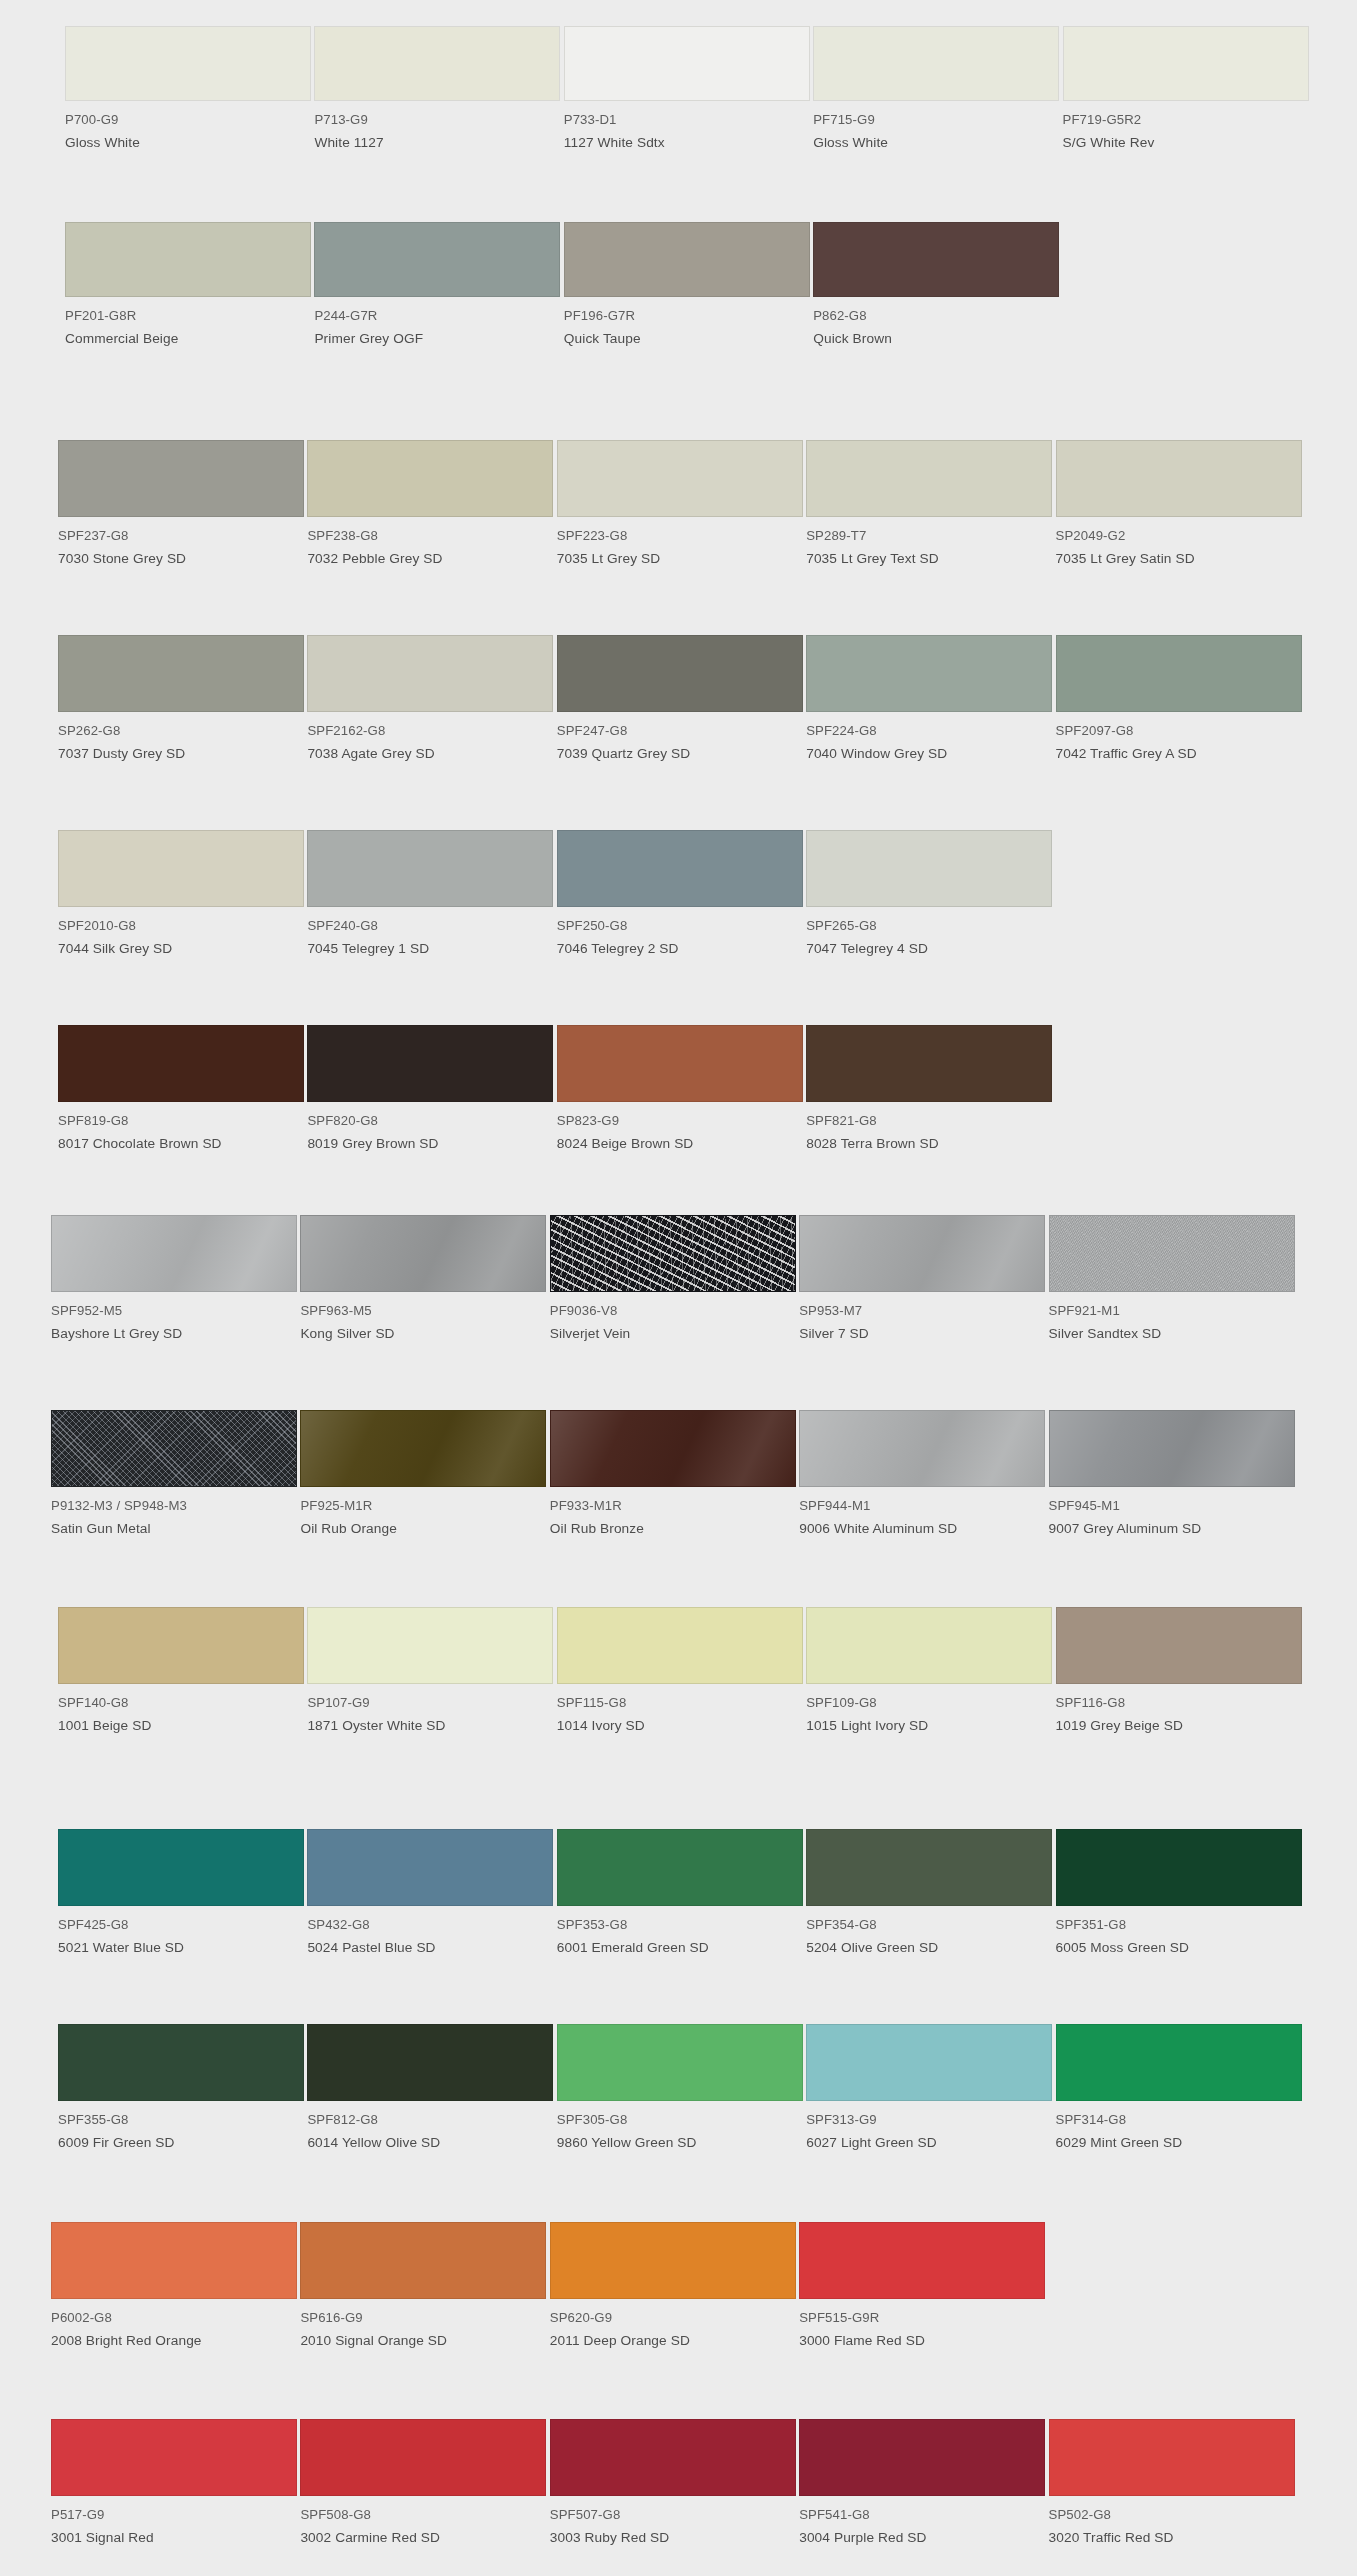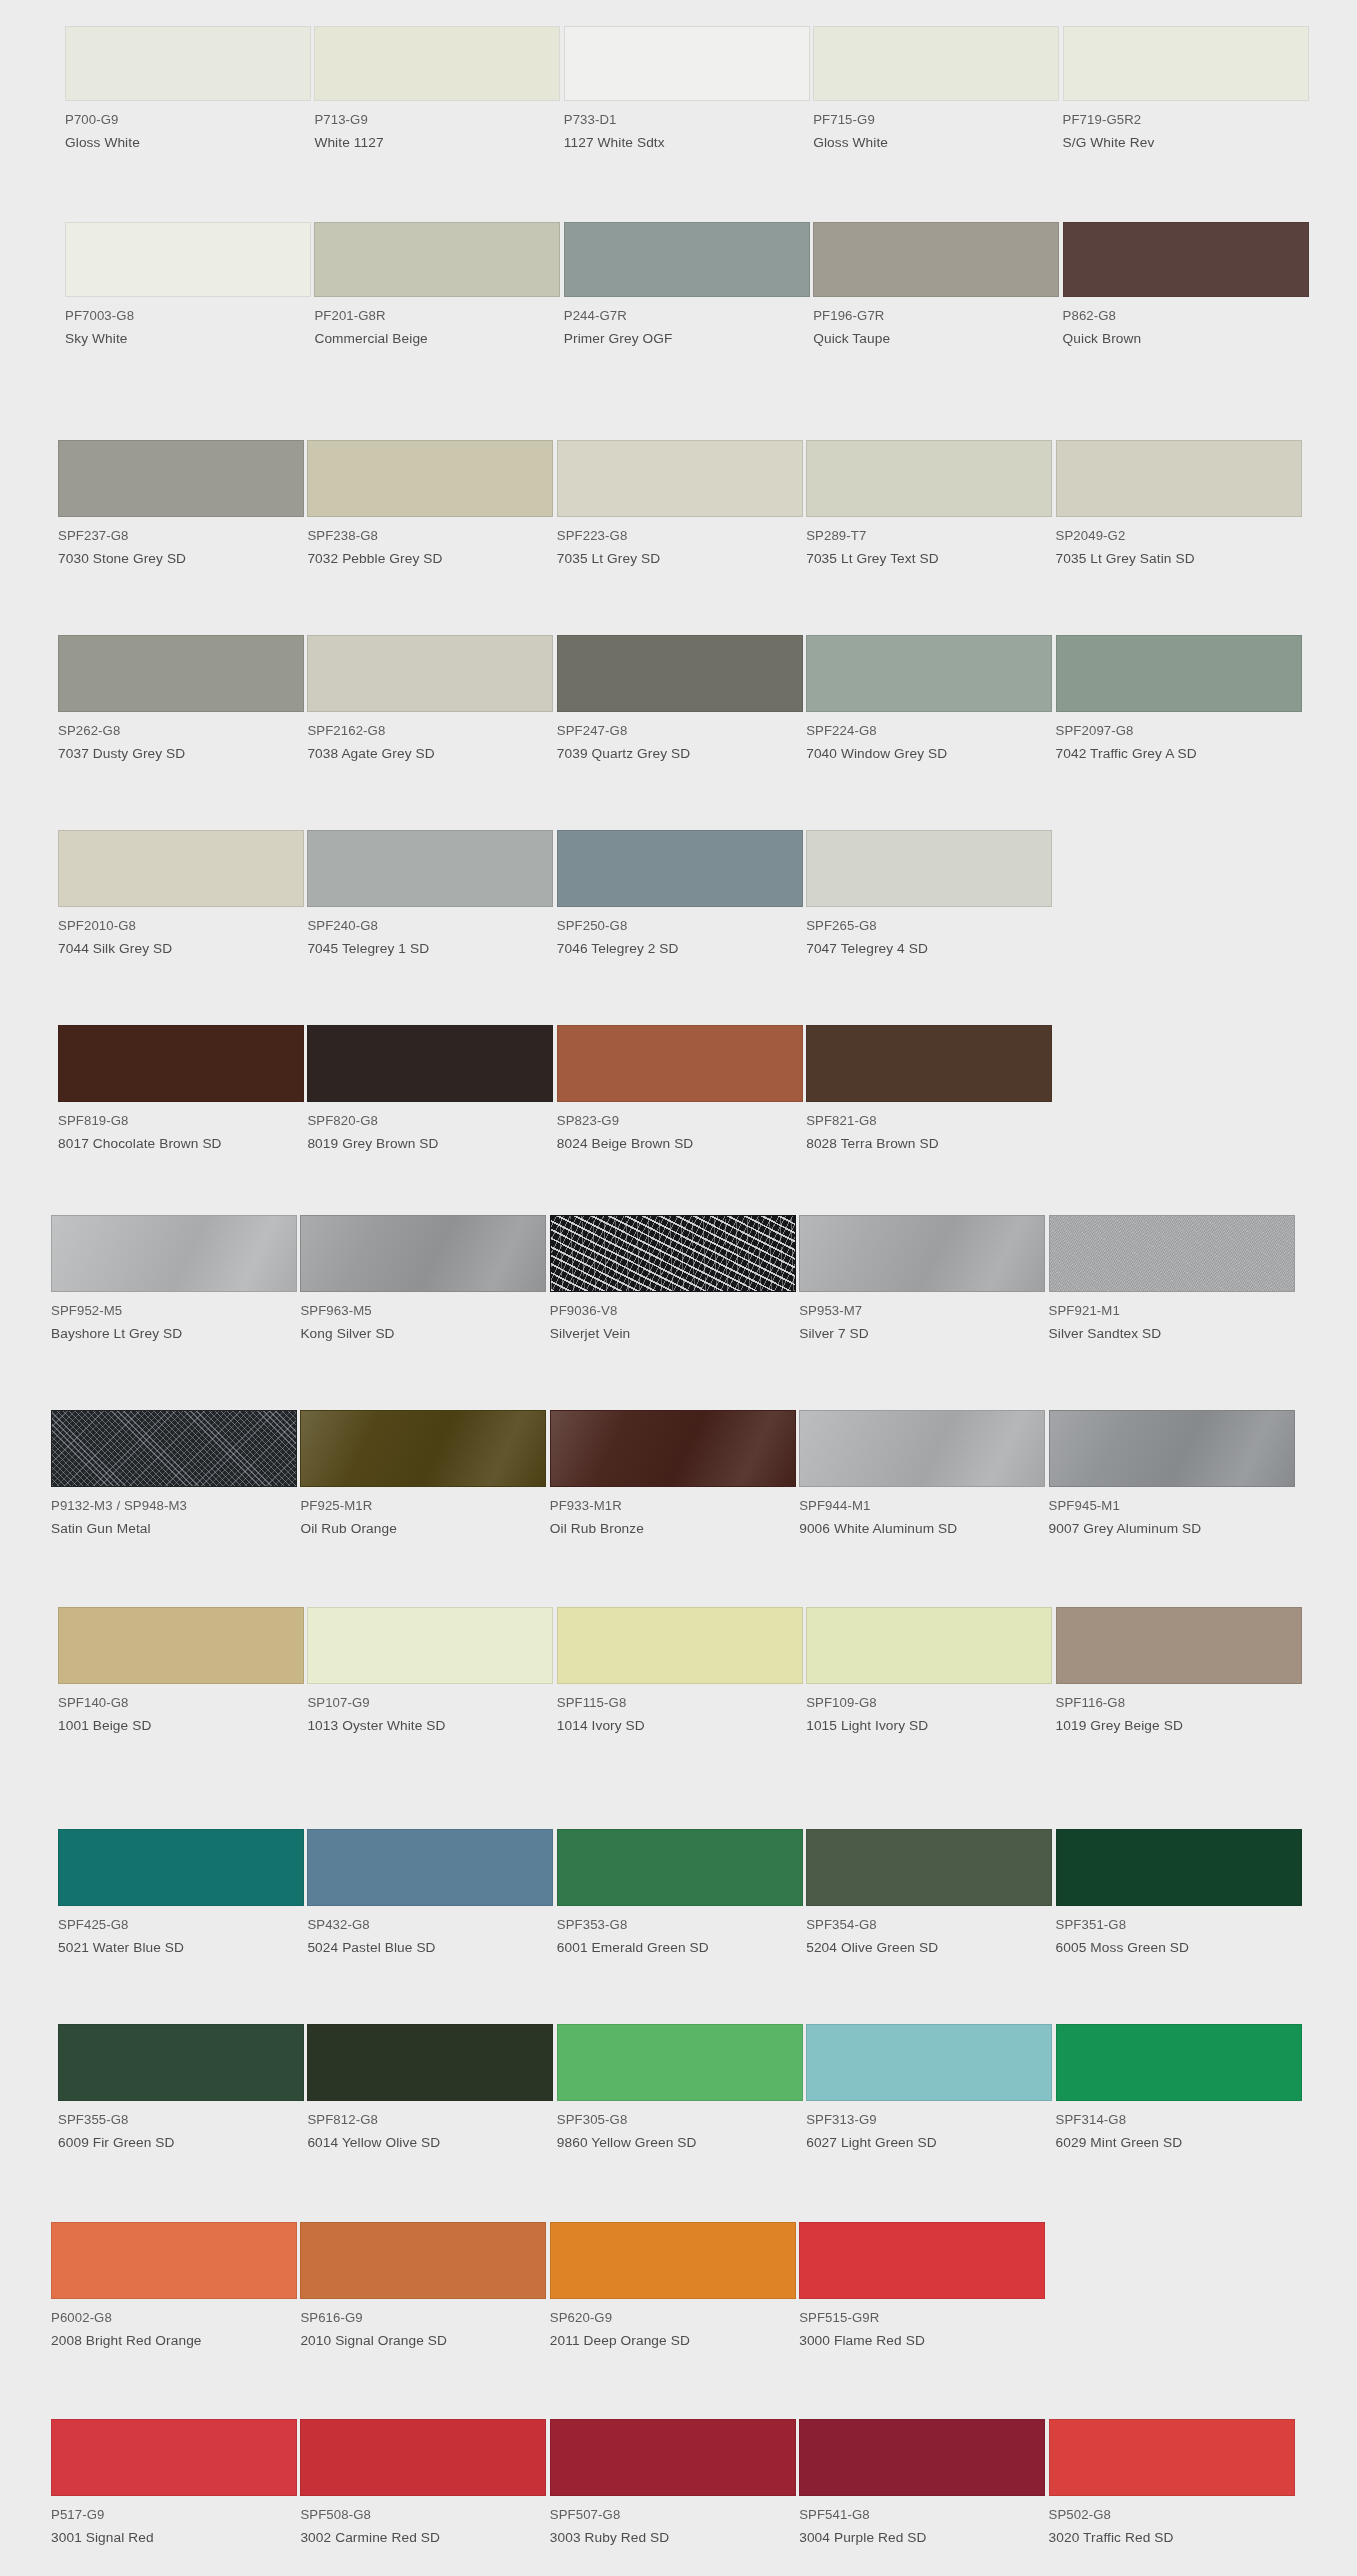--- a/index.html
+++ b/index.html
@@ -101,27 +101,20 @@
       <div class="swatch-cell">
         <div class="chip light" style="background: rgb(233, 234, 222); height: 75px;"></div>
         <div class="meta">
           <div class="code">PF719-G5R2</div>
           <div class="name">S/G White Rev</div>
         </div>
       </div>
     </div>
     <div class="swatch-row" style="top: 222px; padding-left: 65px;">
       <div class="swatch-cell">
-        <div class="chip light" style="background: rgb(236, 238, 229); height: 75px;"></div>
-        <div class="meta">
-          <div class="code">PF7003-G8</div>
-          <div class="name">Sky White</div>
-        </div>
-      </div>
-      <div class="swatch-cell">
         <div class="chip" style="background: rgb(197, 198, 180); height: 75px;"></div>
         <div class="meta">
           <div class="code">PF201-G8R</div>
           <div class="name">Commercial Beige</div>
         </div>
       </div>
       <div class="swatch-cell">
         <div class="chip" style="background: rgb(143, 155, 152); height: 75px;"></div>
         <div class="meta">
           <div class="code">P244-G7R</div>
@@ -376,21 +369,21 @@
         <div class="chip" style="background: rgb(201, 182, 135); height: 77px;"></div>
         <div class="meta">
           <div class="code">SPF140-G8</div>
           <div class="name">1001 Beige SD</div>
         </div>
       </div>
       <div class="swatch-cell">
         <div class="chip" style="background: rgb(233, 237, 207); height: 77px;"></div>
         <div class="meta">
           <div class="code">SP107-G9</div>
-          <div class="name">1013 Oyster White SD</div>
+          <div class="name">1871 Oyster White SD</div>
         </div>
       </div>
       <div class="swatch-cell">
         <div class="chip" style="background: rgb(227, 226, 173); height: 77px;"></div>
         <div class="meta">
           <div class="code">SPF115-G8</div>
           <div class="name">1014 Ivory SD</div>
         </div>
       </div>
       <div class="swatch-cell">

